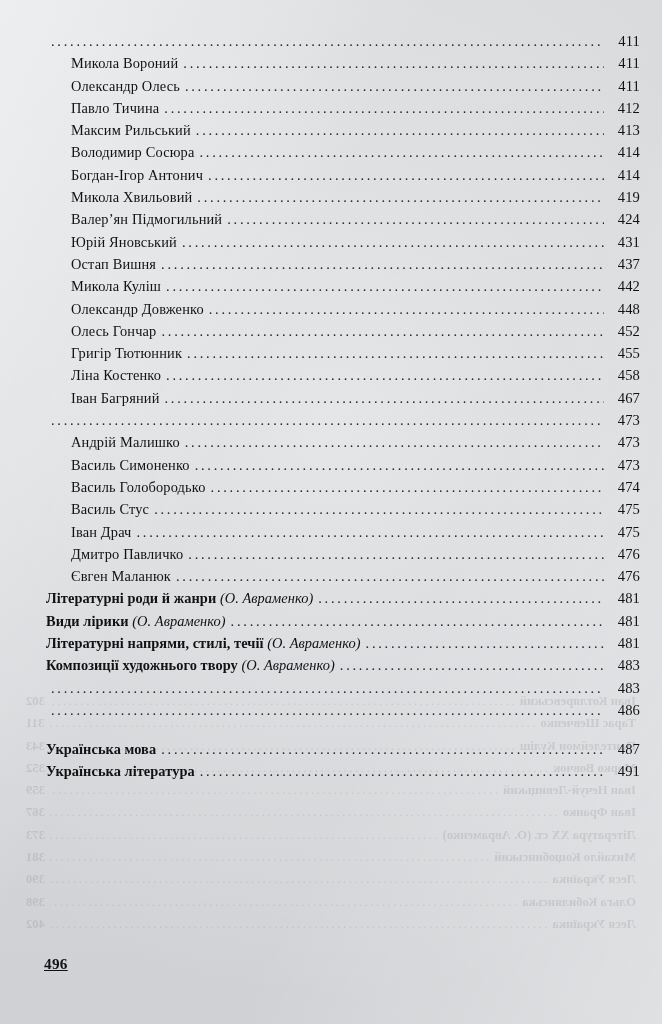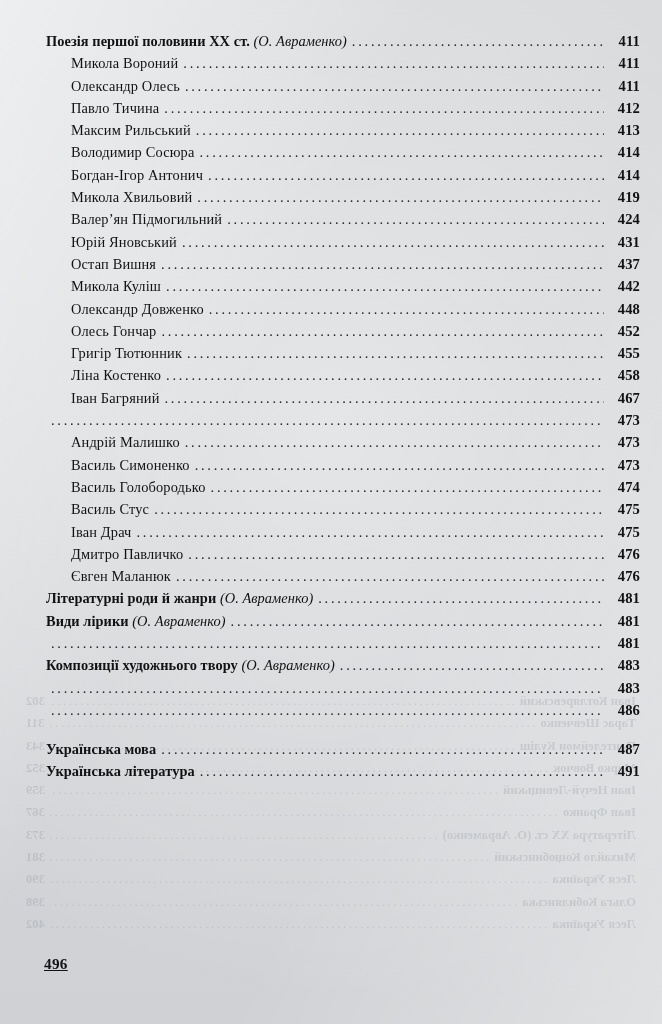--- a/index.html
+++ b/index.html
@@ -91,21 +91,21 @@
     letter-spacing: 2.75px;
     font-weight: 400;
     color: #23262a;
     transform: translateY(-0.5px);
   }
 
   .row .pageno {
     flex: 0 0 auto;
     width: 32px;
     text-align: right;
-    font-weight: 700;
+    font-weight: 400;
     font-size: 14.6px;
     letter-spacing: 0.1px;
   }
 
   
   .row.level-top .label {
     font-weight: 700;
     letter-spacing: 0.05px;
   }
   .row.level-top .label .attrib {
@@ -211,21 +211,20 @@
       <span class="bt-label">Леся Українка</span>
       <span class="bt-dots">................................................................................................................</span>
       <span class="bt-num">402</span>
     </div>
   </div>
 
 <div id="page">
 
   <div class="toc" id="toc-list">
       <div class="row level-top">
-        <span class="label">Поезія першої половини XX ст. <span class="attrib">(О. Авраменко)</span></span>
         <span class="dots">................................................................................................................</span>
         <span class="pageno">411</span>
       </div>
       <div class="row level-sub">
         <span class="label">Микола  Вороний</span>
         <span class="dots">................................................................................................................</span>
         <span class="pageno">411</span>
       </div>
       <div class="row level-sub">
         <span class="label">Олександр  Олесь</span>
@@ -345,20 +344,21 @@
         <span class="label">Літературні роди й жанри <span class="attrib">(О. Авраменко)</span></span>
         <span class="dots">................................................................................................................</span>
         <span class="pageno">481</span>
       </div>
       <div class="row level-top">
         <span class="label">Види лірики <span class="attrib">(О. Авраменко)</span></span>
         <span class="dots">................................................................................................................</span>
         <span class="pageno">481</span>
       </div>
       <div class="row level-top">
+        <span class="label">Літературні напрями, стилі, течії <span class="attrib">(О. Авраменко)</span></span>
         <span class="dots">................................................................................................................</span>
         <span class="pageno">481</span>
       </div>
       <div class="row level-top">
         <span class="label">Композиції художнього твору <span class="attrib">(О. Авраменко)</span></span>
         <span class="dots">................................................................................................................</span>
         <span class="pageno">483</span>
       </div>
       <div class="row level-top">
         <span class="dots">................................................................................................................</span>

